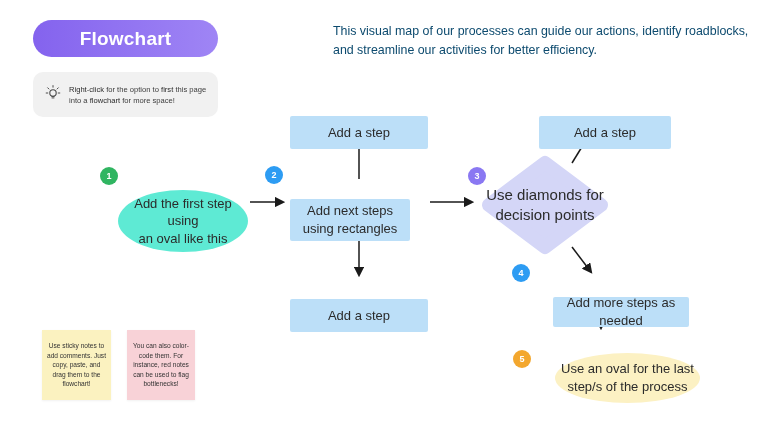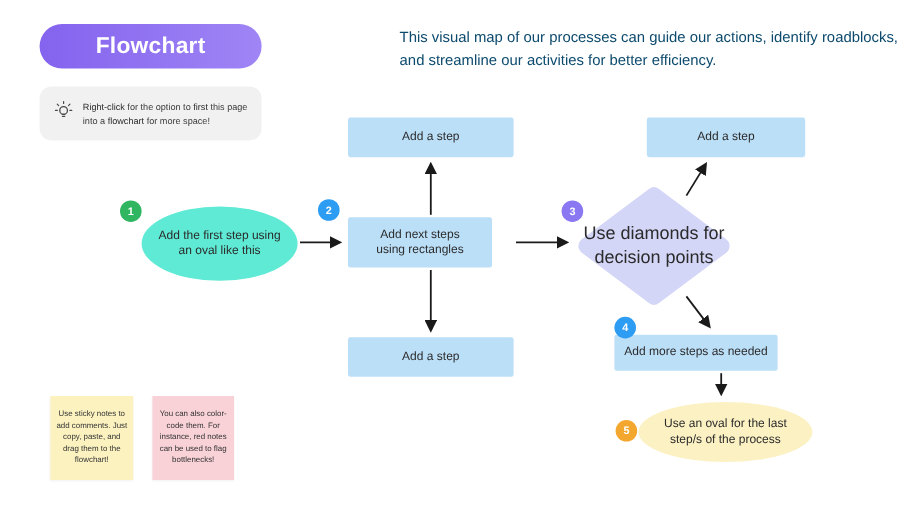--- a/index.html
+++ b/index.html
@@ -32,31 +32,31 @@
 
   
   .description {
     position: absolute; left: 333px; top: 22px; width: 420px;
     font-size: 12.4px; line-height: 1.55; color: #0c4a6e;
     white-space: pre-line;
   }
 
   
   .node { position: absolute; display: flex; align-items: center; justify-content: center;
-          text-align: center; color: #2b2b2b; font-size: 10px; line-height: 1.35;
-          white-space: pre-line; }
+          text-align: center; color: #2b2b2b; font-size: 13px; line-height: 1.35;
+          white-space: pre-line; margin-top: 18px; }
   .rect { border-radius: 2px; }
 
   .oval-start { left: 118px; top: 172px; width: 130px; height: 62px; border-radius: 50%; }
   .rect-top { left: 290px; top: 98px; width: 138px; height: 33px; }
   .rect-center { left: 290px; top: 181px; width: 120px; height: 42px; }
   .rect-bottom { left: 290px; top: 281px; width: 138px; height: 33px; }
   .rect-top-right { left: 539px; top: 98px; width: 132px; height: 33px; }
-  .rect-more { left: 512px; top: 279px; width: 136px; height: 30px; }
-  .oval-end { left: 532px; top: 335px; width: 145px; height: 50px; border-radius: 50%; align-items: center; }
+  .rect-more { left: 553px; top: 279px; width: 136px; height: 30px; }
+  .oval-end { left: 555px; top: 335px; width: 145px; height: 50px; border-radius: 50%; align-items: center; }
 
   .diamond-wrap { position: absolute; left: 478px; top: 152px; width: 134px; height: 106px; }
   .diamond-label {
     position: absolute; inset: 0; display: flex; align-items: center; justify-content: center;
     text-align: center; font-size: 15px; line-height: 1.35; color: #2b2b2b; white-space: pre-line;
   }
 
   
   .badge {
     position: absolute; width: 18px; height: 18px; border-radius: 50%;

